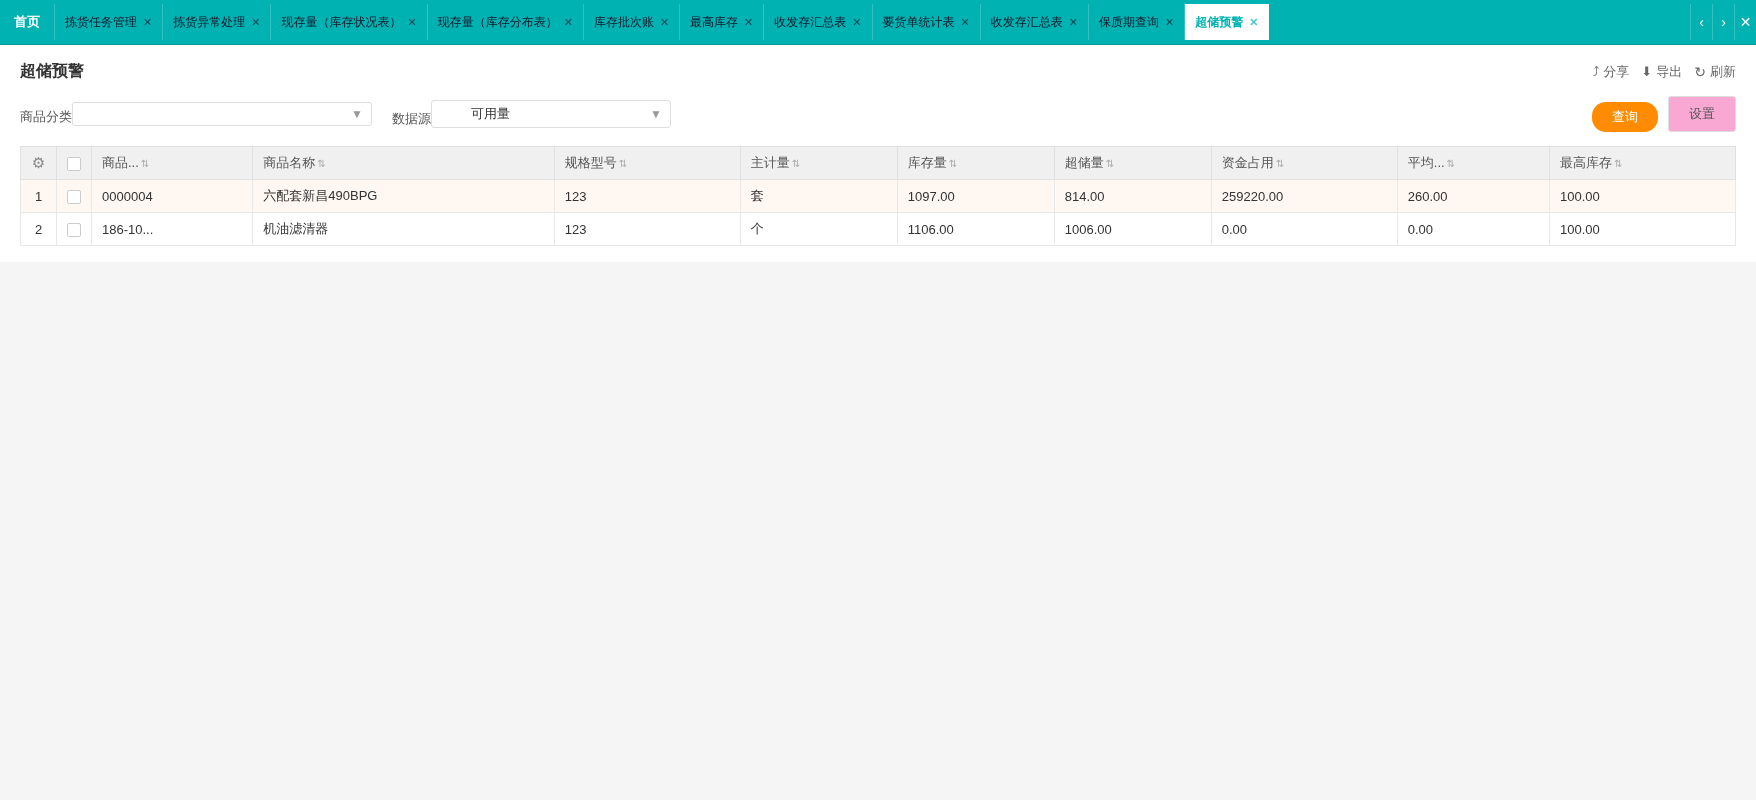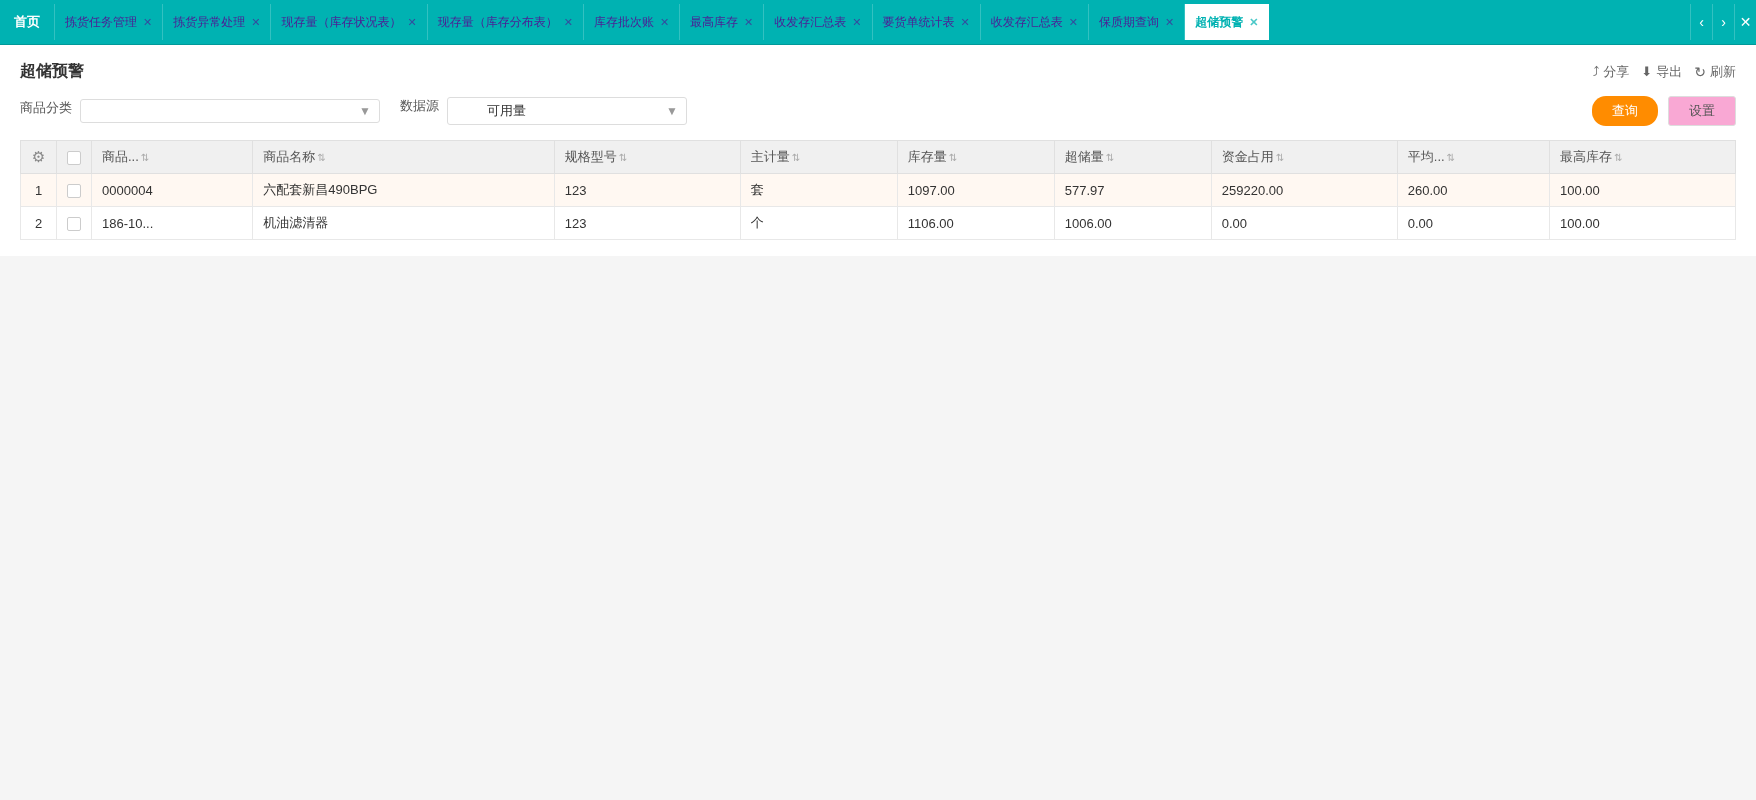--- a/index.html
+++ b/index.html
@@ -12,21 +12,21 @@
       background: #00b2b2;
       height: 45px;
       overflow: hidden;
       border-bottom: 1px solid #009999;
     }
     .nav-tab {
       display: flex;
       align-items: center;
       padding: 0 10px;
       height: 36px;
-      color: #4c1d95;
+      color: #0f172a;
       font-size: 12px;
       white-space: nowrap;
       cursor: pointer;
       border-right: 1px solid rgba(255,255,255,0.2);
       position: relative;
     }
     .nav-tab.active {
       background: #fff;
       color: #00b2b2;
       font-weight: bold;
@@ -99,22 +99,21 @@
 
     
     .filter-row {
       display: flex;
       align-items: center;
       gap: 20px;
       margin-bottom: 14px;
     }
     .filter-item {
       display: flex;
-      align-items: flex-start;
-      gap: 8px;
+      align-items: flex-end;
     }
     .filter-label {
       font-size: 13px;
       color: #555;
       white-space: nowrap;
     }
     .filter-select {
       display: flex;
       align-items: center;
       border: 1px solid #ddd;
@@ -132,20 +131,21 @@
       font-size: 12px;
     }
     .btn-primary {
       background: #ff8c00;
       color: #fff;
       border: none;
       border-radius: 14px;
       padding: 6px 20px;
       cursor: pointer;
       font-size: 13px;
+      margin-top: 6px;
     }
     .btn-secondary {
       background: #f9a8d4;
       color: #555;
       border: 1px solid #ddd;
       border-radius: 3px;
       padding: 5px 20px;
       cursor: pointer;
       font-size: 13px;
     }
@@ -349,21 +349,21 @@
     <tr class="row-odd">
       <td class="row-num">1</td>
       <td class="checkbox-cell">
         <span class="cb"></span>
       </td>
       <td>0000004</td>
       <td>六配套新昌490BPG</td>
       <td>123</td>
       <td>套</td>
       <td>1097.00</td>
-      <td>577.97</td>
+      <td>814.00</td>
       <td>259220.00</td>
       <td>260.00</td>
       <td>100.00</td>
     </tr>
         <tr class="row-even">
       <td class="row-num">2</td>
       <td class="checkbox-cell">
         <span class="cb"></span>
       </td>
       <td>186-10...</td>

